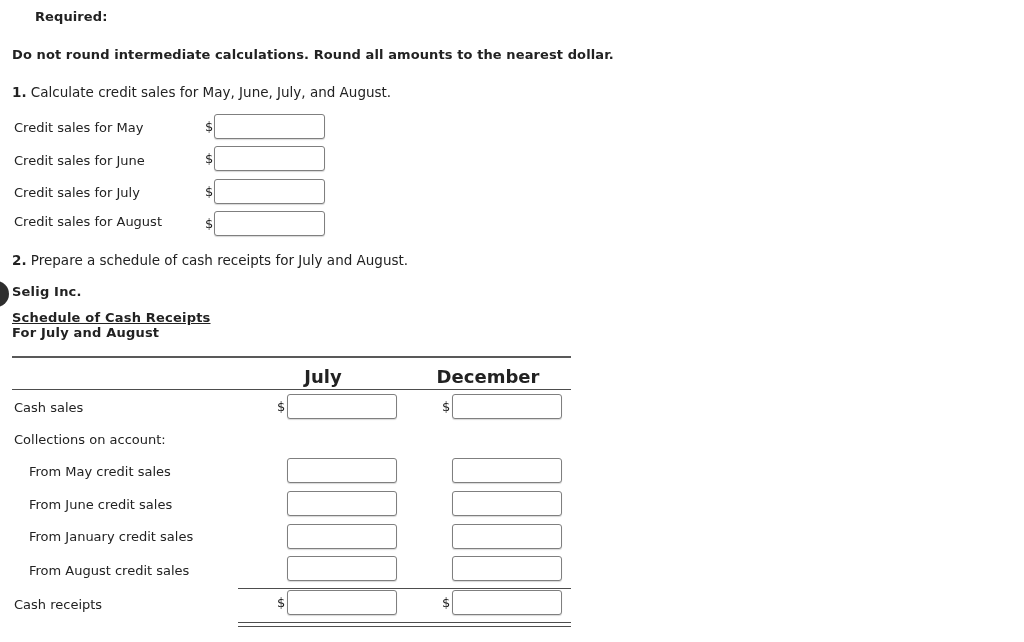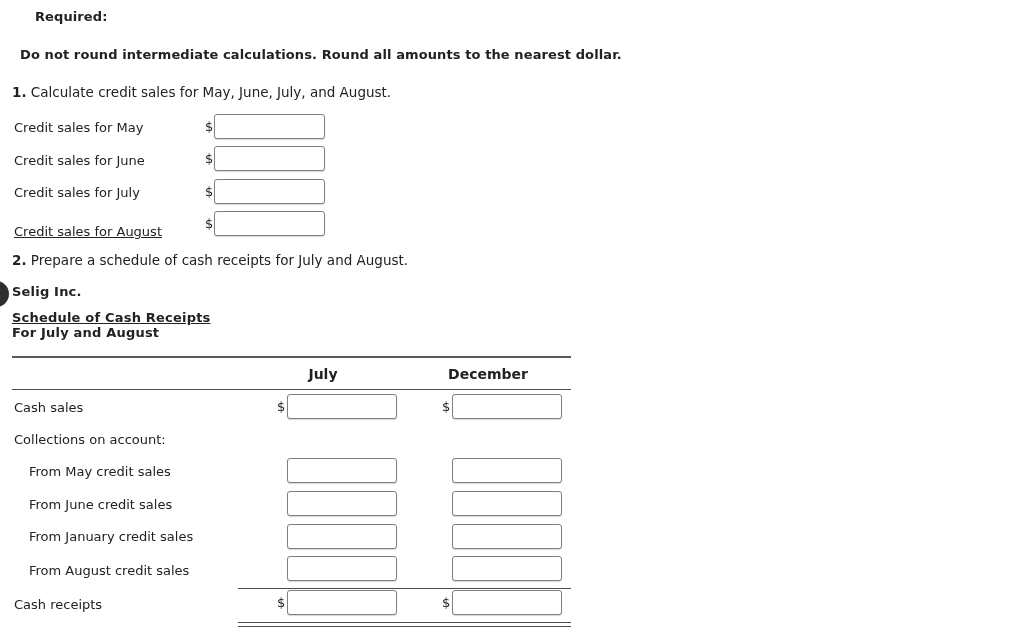--- a/index.html
+++ b/index.html
@@ -24,21 +24,20 @@
     font-size: 13px;
     font-weight: bold;
     color: #222222;
     letter-spacing: 0.1px;
   }
   .instr {
     font-size: 13px;
     font-weight: bold;
     color: #222222;
     letter-spacing: 0.1px;
-    margin-left: 8px;
   }
   .qline {
     font-size: 13.5px;
     font-weight: normal;
     color: #222222;
   }
   .qnum {
     font-weight: bold;
   }
 
@@ -73,21 +72,21 @@
   .sched-title {
     position: absolute;
     font-size: 13px;
     font-weight: bold;
     color: #222222;
     text-align: left;
     letter-spacing: 0.2px;
   }
   .col-head {
     position: absolute;
-    font-size: 14px;
+    font-size: 18px;
     font-weight: bold;
     color: #222222;
     text-align: center;
   }
   .rule {
     position: absolute;
     background: #595959;
   }
   .rule-thick { height: 2px; }
   .rule-thin  { height: 1px; background: #4d4d4d; }
@@ -119,21 +118,21 @@
 <input class="field" style="left: 214px; top: 114px; width: 111px; height: 25px;" value="">
 
 <div class="abs row-label" style="left:14px; top:153px;">Credit sales for June</div>
 <span class="dollar" style="left:205px; top:151px;">$</span>
 <input class="field" style="left: 214px; top: 146px; width: 111px; height: 25px;" value="">
 
 <div class="abs row-label" style="left:14px; top:185px;">Credit sales for July</div>
 <span class="dollar" style="left:205px; top:184px;">$</span>
 <input class="field" style="left: 214px; top: 179px; width: 111px; height: 25px;" value="">
 
-<div class="abs row-label" style="left:14px; top:224px;text-decoration:underline;">Credit sales for August</div>
+<div class="abs row-label" style="left:14px; top:214px;">Credit sales for August</div>
 <span class="dollar" style="left:205px; top:216px;">$</span>
 <input class="field" style="left: 214px; top: 211px; width: 111px; height: 25px;" value="">
 
 <div class="abs qline" style="left:12px; top:252px;">
   <span class="qnum">2.</span>
   <span>Prepare a schedule of cash receipts for July and August.</span>
 </div>
 
 <div class="edge-handle" style="top:281px;"></div>
 

